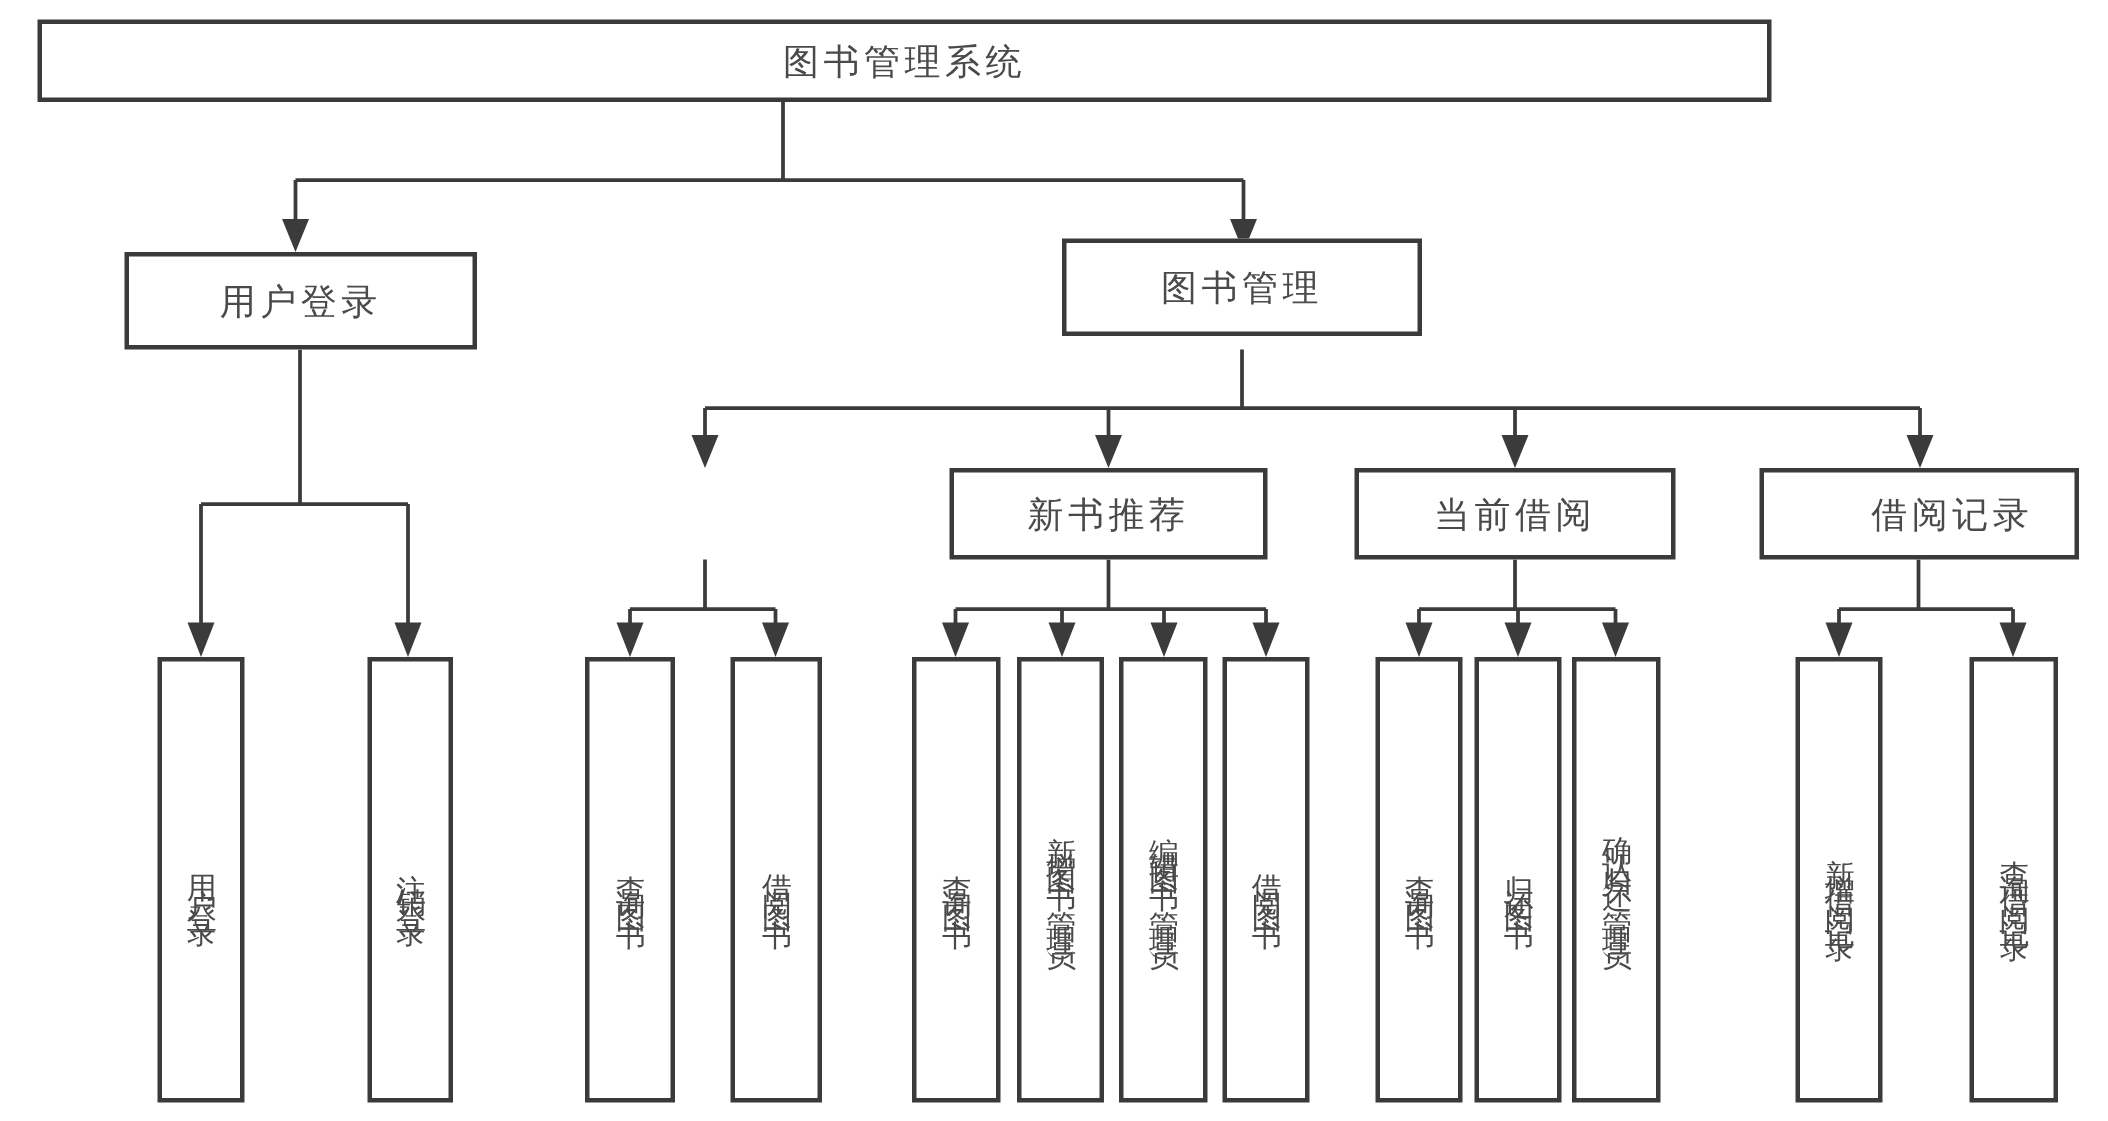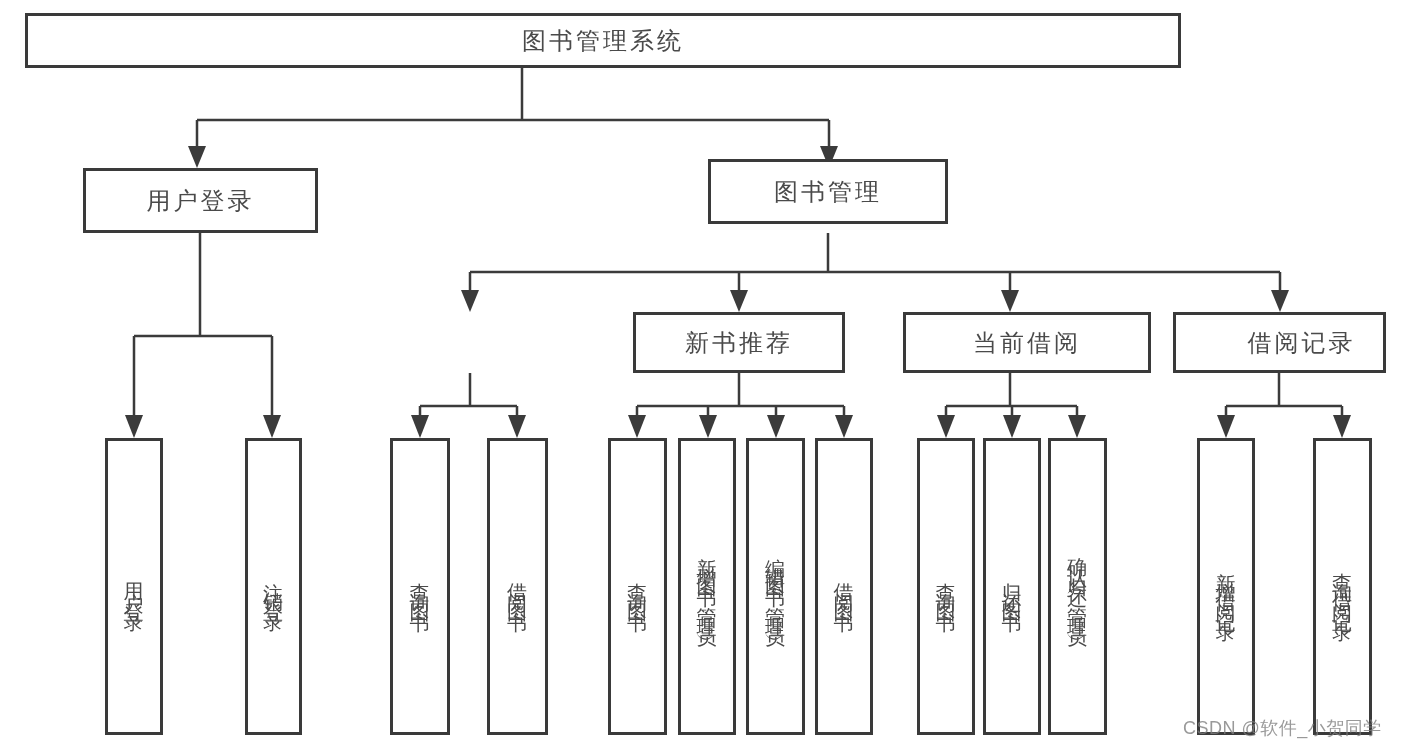--- a/index.html
+++ b/index.html
@@ -104,21 +104,21 @@
   <div class="hbox" style="left:83px; top:168px; width:235px; height:65px;">
     <span>用户登录</span>
   </div>
   <div class="hbox" style="left:708px; top:159px; width:240px; height:65px;">
     <span>图书管理</span>
   </div>
 
   <div class="hbox" style="left:633px; top:312px; width:212px; height:61px;">
     <span>新书推荐</span>
   </div>
-  <div class="hbox" style="left:903px; top:312px; width:248px; height:61px;">
+  <div class="hbox" style="left:903px; top:312px; width:214px; height:61px;">
     <span>当前借阅</span>
   </div>
   <div class="hbox" style="left:1173px; top:312px; width:213px; height:61px;padding-left:44px;">
     <span>借阅记录</span>
   </div>
 
   <div class="vbox" style="left:105px; top:438px; width:58px; height:297px;">
     <span>用户登录</span>
   </div>
   <div class="vbox" style="left:245px; top:438px; width:57px; height:297px;">
@@ -155,15 +155,14 @@
     <span>确认归还（管理员）</span>
   </div>
 
   <div class="vbox" style="left:1197px; top:438px; width:58px; height:297px;">
     <span>新增借阅记录</span>
   </div>
   <div class="vbox" style="left:1313px; top:438px; width:59px; height:297px;">
     <span>查询借阅记录</span>
   </div>
 
-  <div class="watermark">CSDN @软件_小贺同学</div>
 
 </div>
 
 </body></html>

